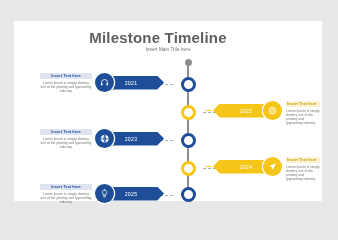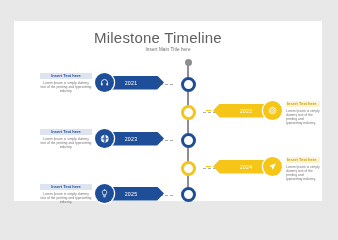--- a/index.html
+++ b/index.html
@@ -9,21 +9,21 @@
     font-family:"Liberation Sans", sans-serif;
     overflow:hidden;
   }
   #slide-card{
     position:absolute;left:14px;top:21px;width:308px;height:180px;
     background:#ffffff;
   }
   
   #title{
     position:absolute;left:0;top:8px;width:288px;text-align:center;
-    font-size:15px;color:#5f5f61;font-weight:400;letter-spacing:.2px;
+    font-size:15px;color:#5f5f61;font-weight:700;letter-spacing:.2px;
     white-space:nowrap;
   }
   #subtitle{
     position:absolute;left:0;top:26px;width:308px;text-align:center;
     font-size:4.6px;color:#6f6f72;letter-spacing:.1px;white-space:nowrap;
   }
   
   #spine{position:absolute;left:158px;top:38px;width:32px;height:138px;}
   .spine-line{
     position:absolute;left:15px;top:4px;width:2.2px;height:130px;background:#8e8e90;

